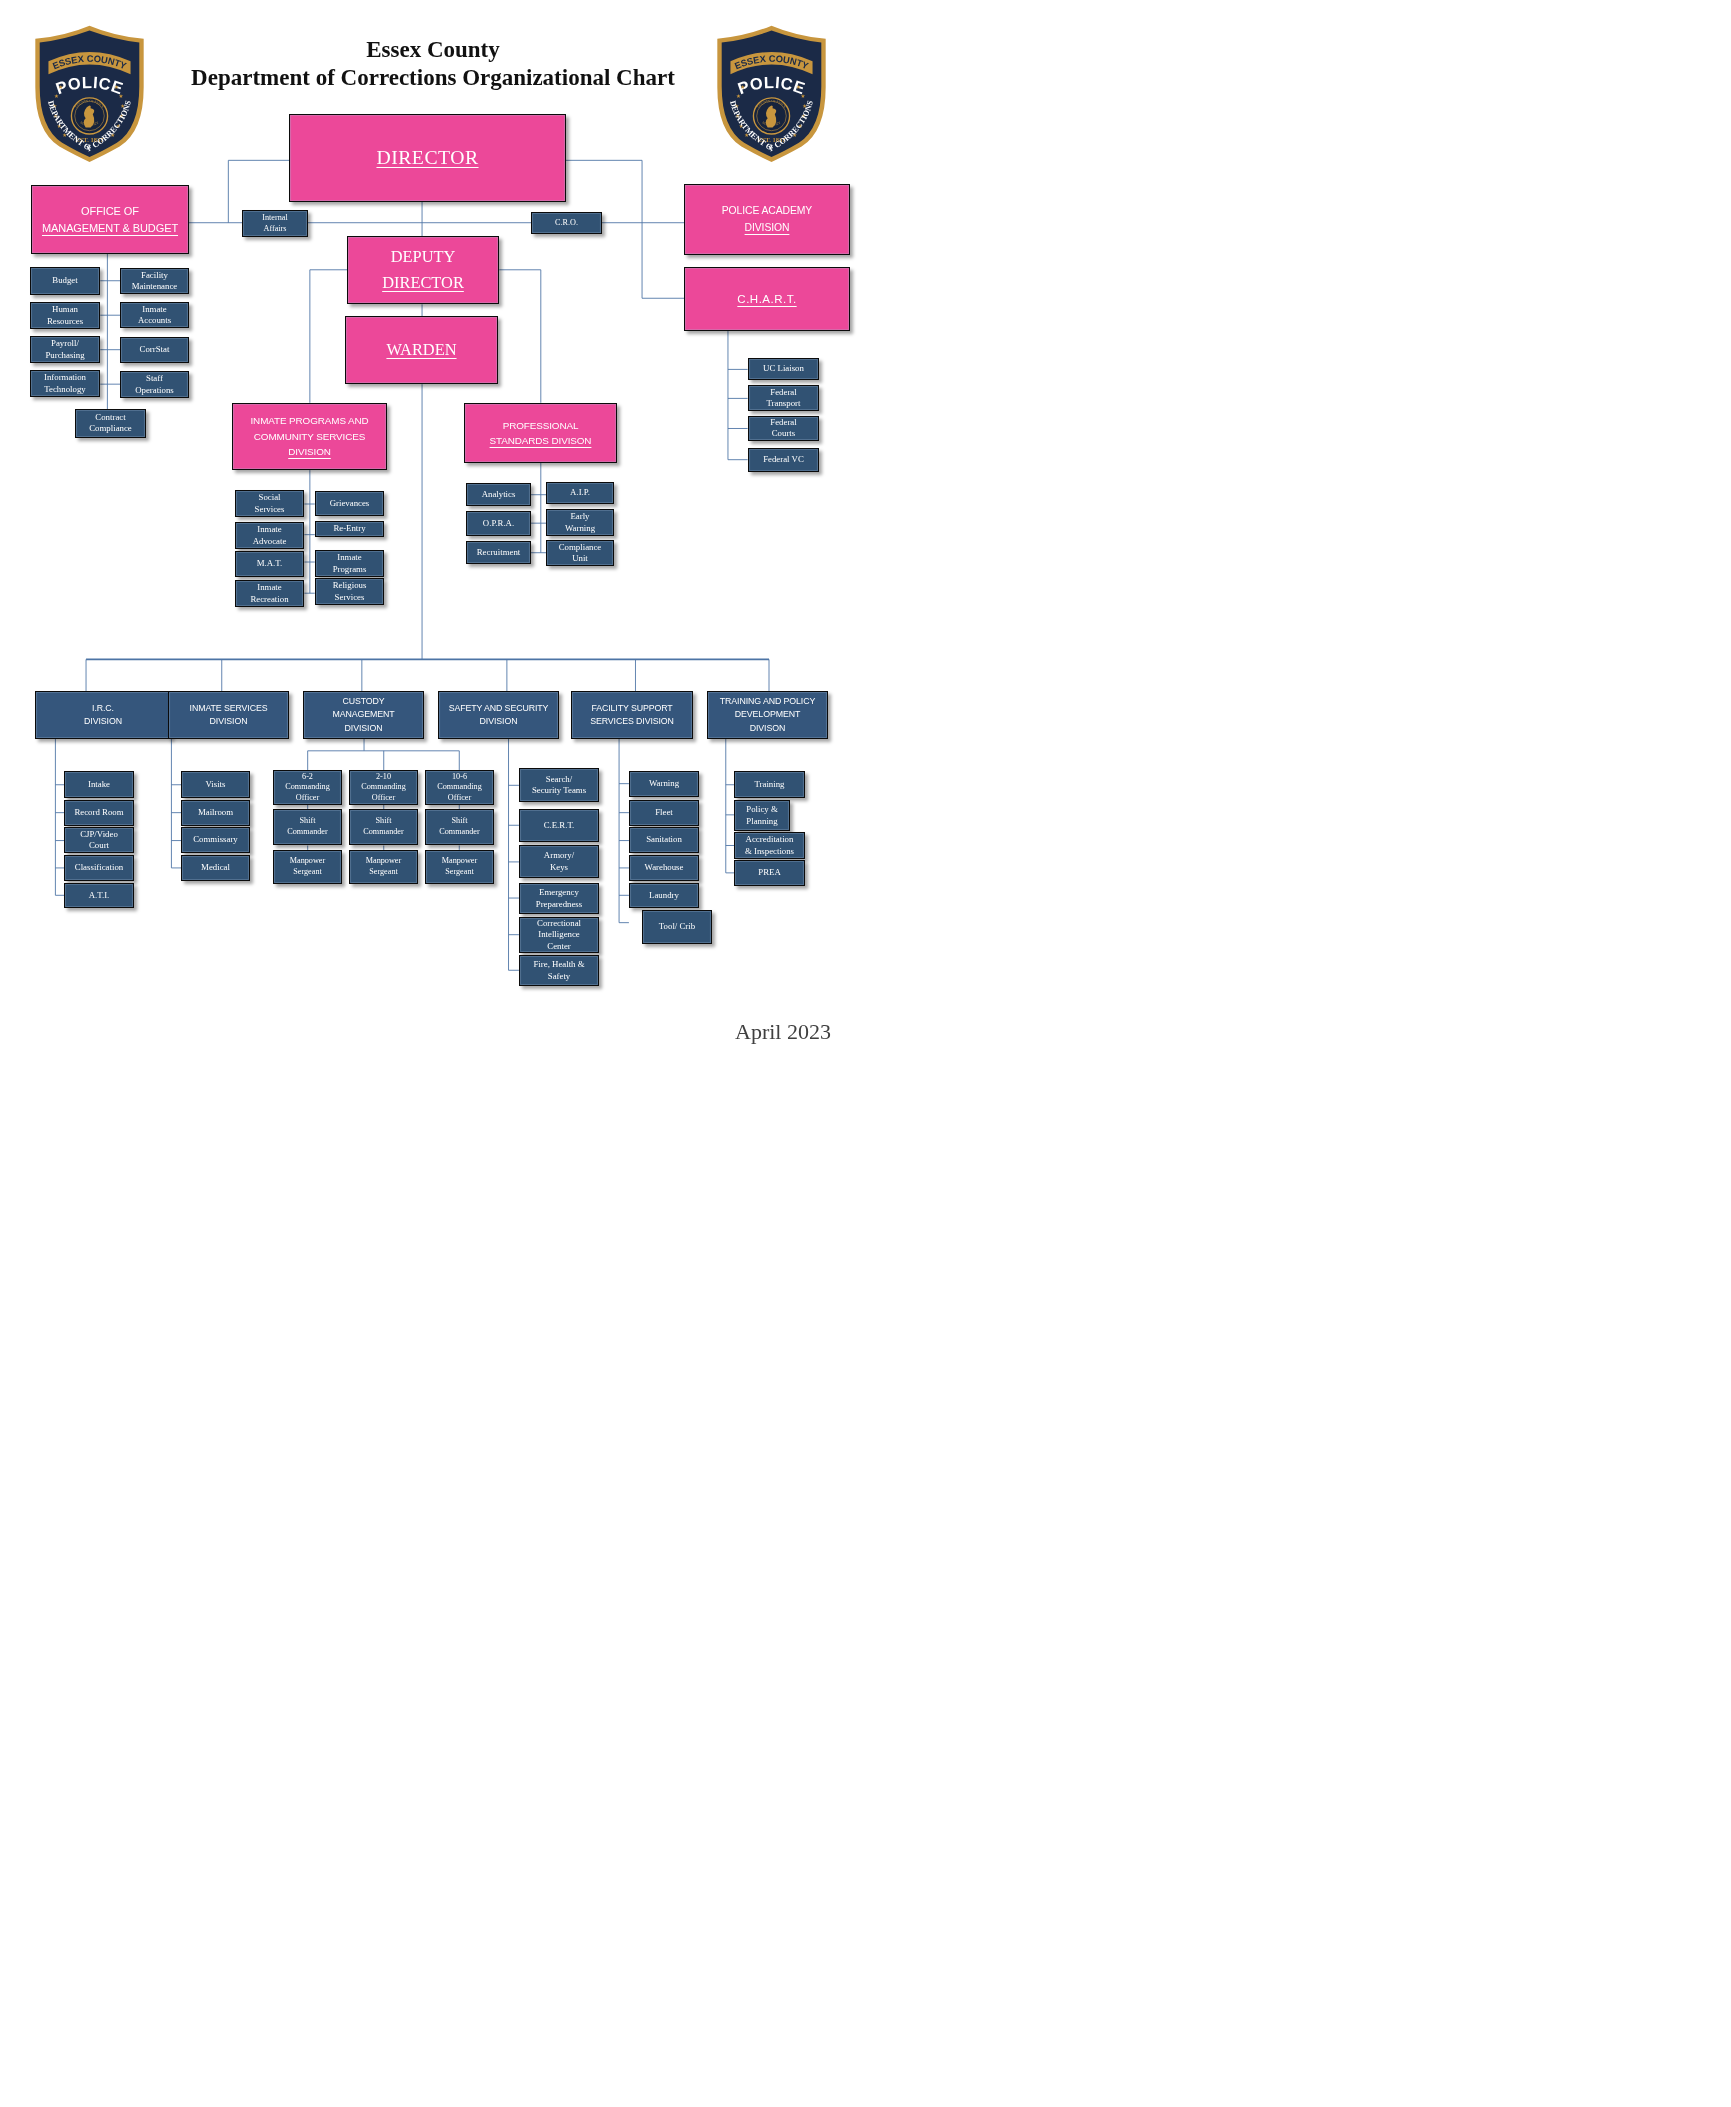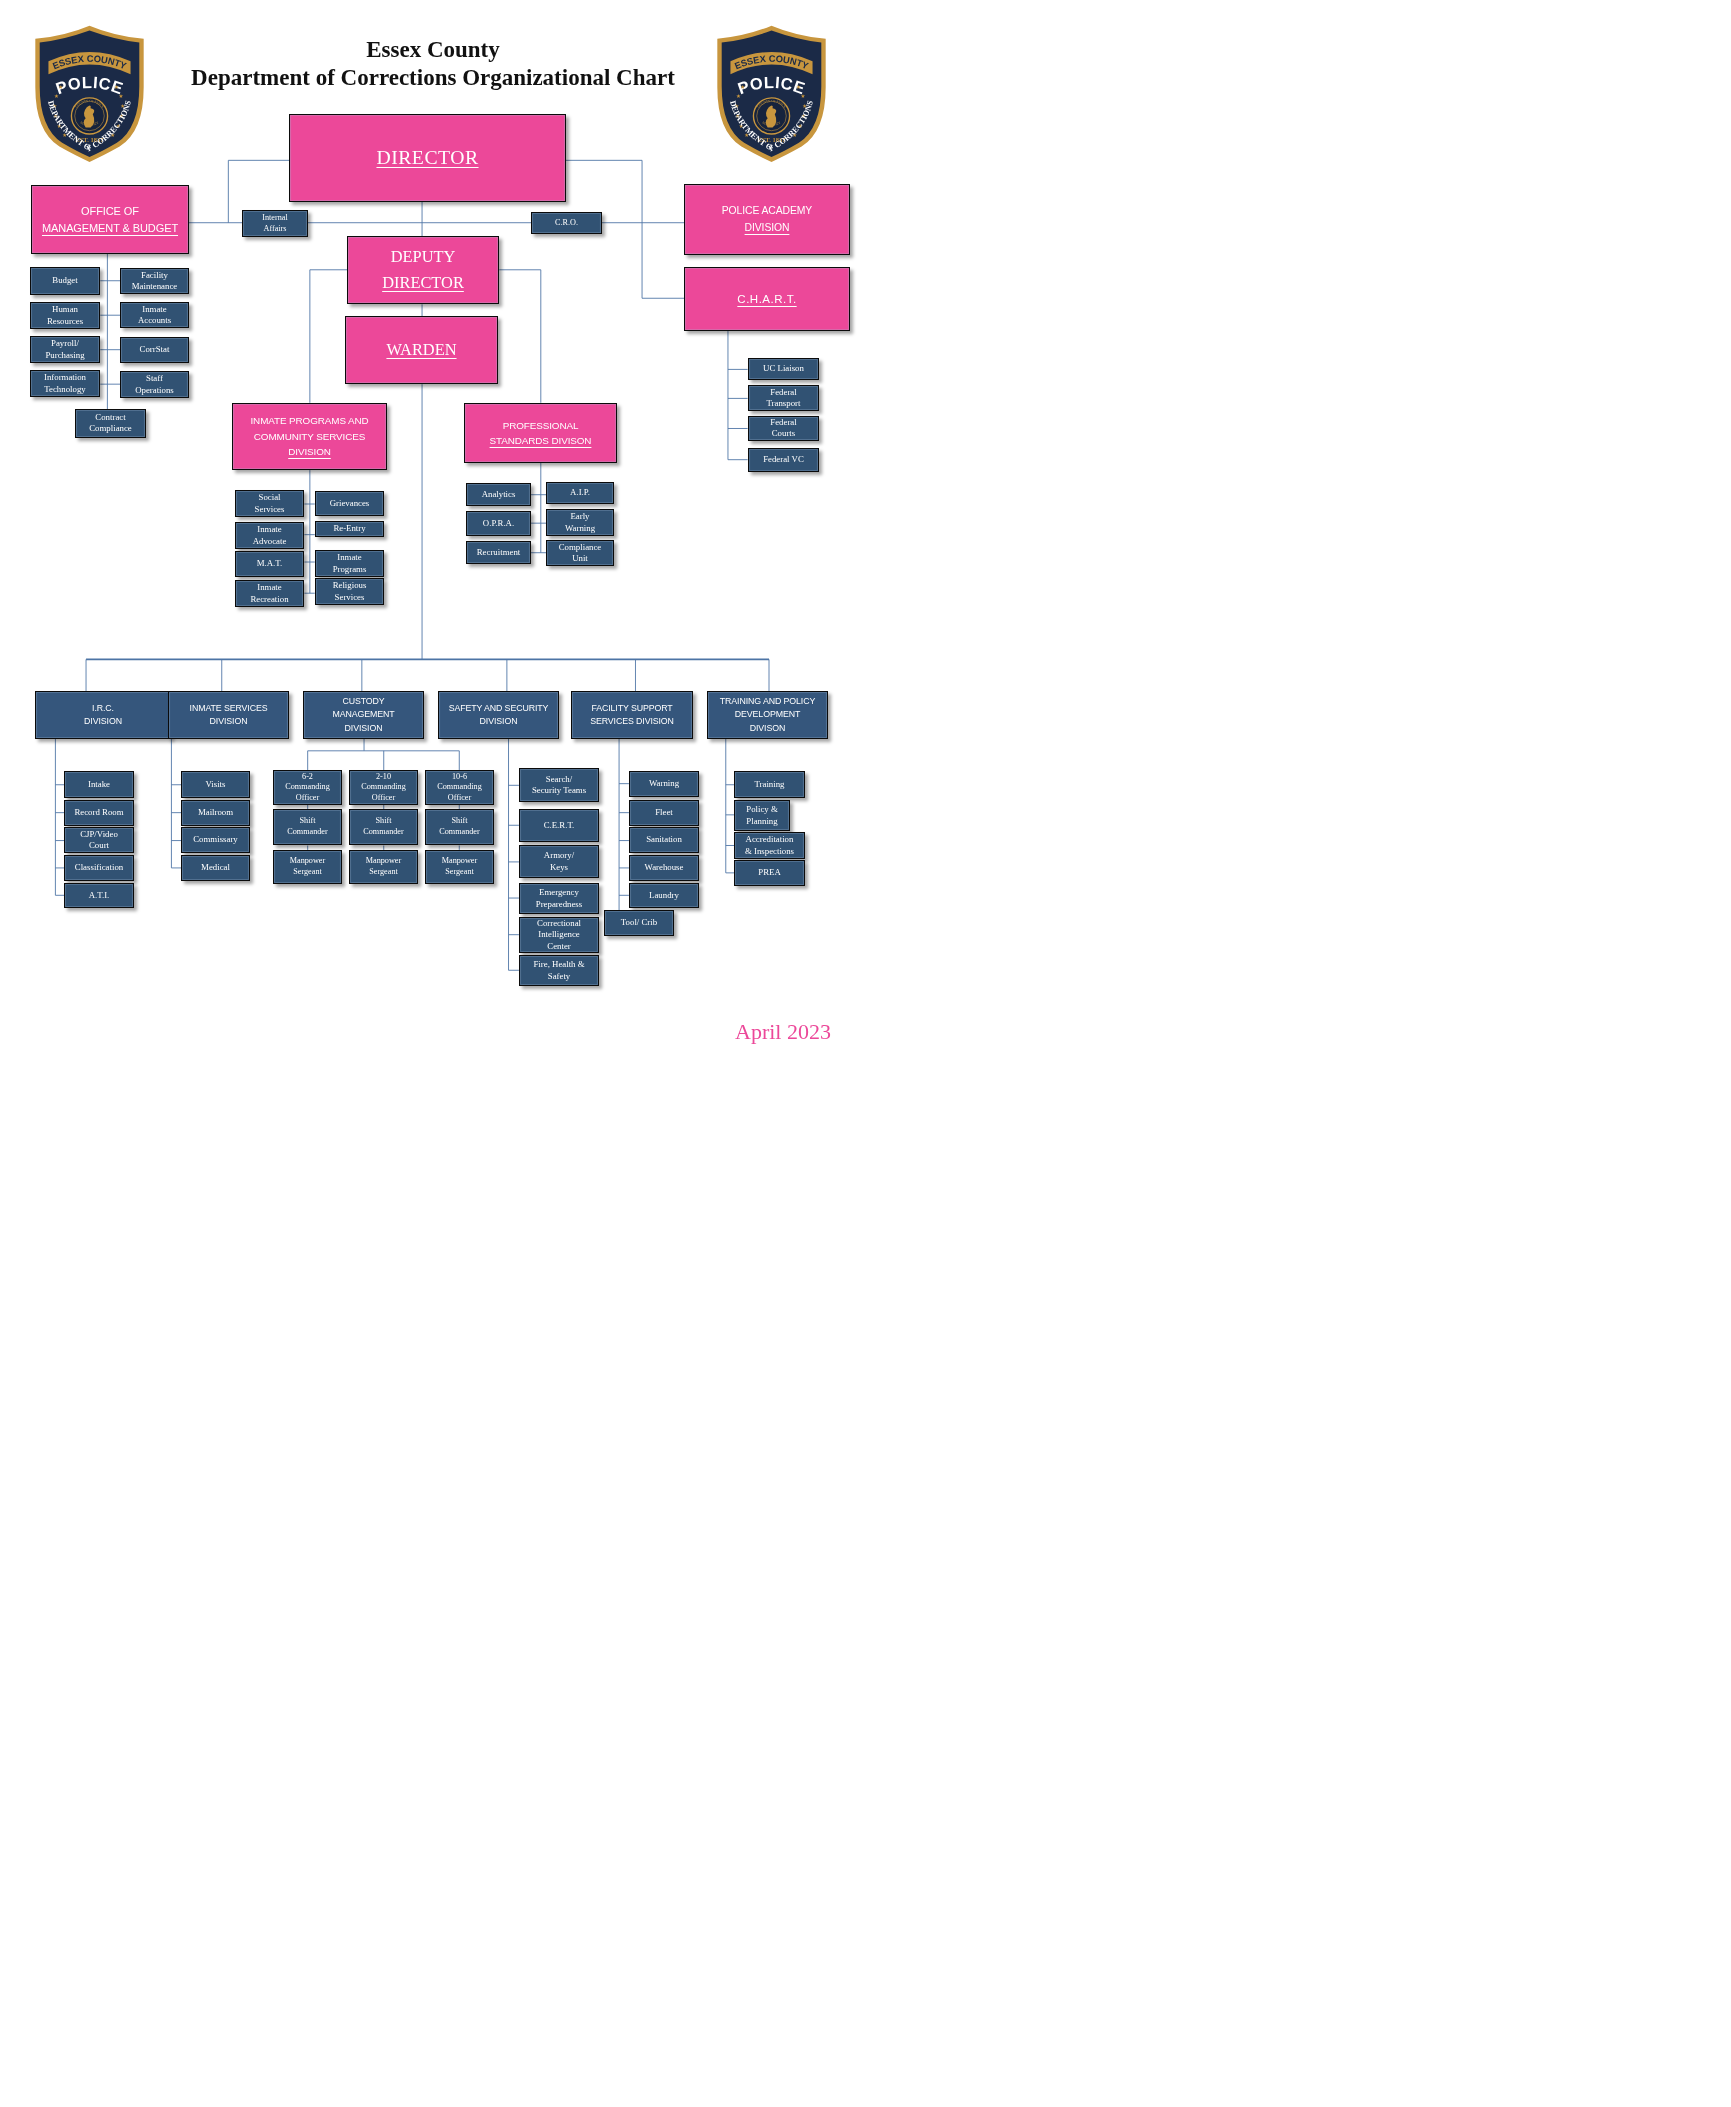--- a/index.html
+++ b/index.html
@@ -24,21 +24,21 @@
   .big .lbl{font-size:19.7px;letter-spacing:0.5px;}
   .mid .lbl{font-size:16.4px;line-height:1.6;}
   .h20 .lbl{font-size:11px;line-height:1.5;}
   .h19 .lbl{font-size:10.4px;line-height:1.6;}
   .h21 .lbl{font-size:11.5px;letter-spacing:0.5px;}
   .h18 .lbl{font-size:9.9px;line-height:1.55;}
   .h16 .lbl{font-size:8.8px;line-height:1.5;}
   .s16 .lbl{font-size:8.8px;}
   .s15 .lbl{font-size:8.2px;}
   #date{position:absolute;right:35px;bottom:8.8px;z-index:1;font-family:"Liberation Serif",serif;
-        font-size:22px;color:#ec4899;}
+        font-size:22px;color:#404040;}
 </style>
 </head>
 <body>
 
 <div id="page">
 
   <svg id="wires" width="866" height="1054" viewBox="0 0 1582 1926">
     <g stroke="#4d74a5" stroke-width="1.6" fill="none">
 
       <line x1="417" y1="293" x2="1173" y2="293"></line>
@@ -463,21 +463,21 @@
     </div>
   <div class="b serif s16" style="left:629px;top:827px;width:70px;height:26px">
       <span class="lbl">Sanitation</span>
     </div>
   <div class="b serif s16" style="left:629px;top:855px;width:70px;height:26px">
       <span class="lbl">Warehouse</span>
     </div>
   <div class="b serif s16" style="left:629px;top:883px;width:70px;height:25px">
       <span class="lbl">Laundry</span>
     </div>
-  <div class="b serif s16" style="left:604px;top:910px;width:70px;height:26px">
+  <div class="b serif s16" style="left:642px;top:910px;width:70px;height:34px">
       <span class="lbl">Tool/ Crib</span>
     </div>
 
   <div class="b serif s16" style="left:734px;top:771px;width:71px;height:27px">
       <span class="lbl">Training</span>
     </div>
   <div class="b serif s16" style="left:734px;top:800px;width:56px;height:31px">
       <span class="lbl">Policy &amp;
 Planning</span>
     </div>

